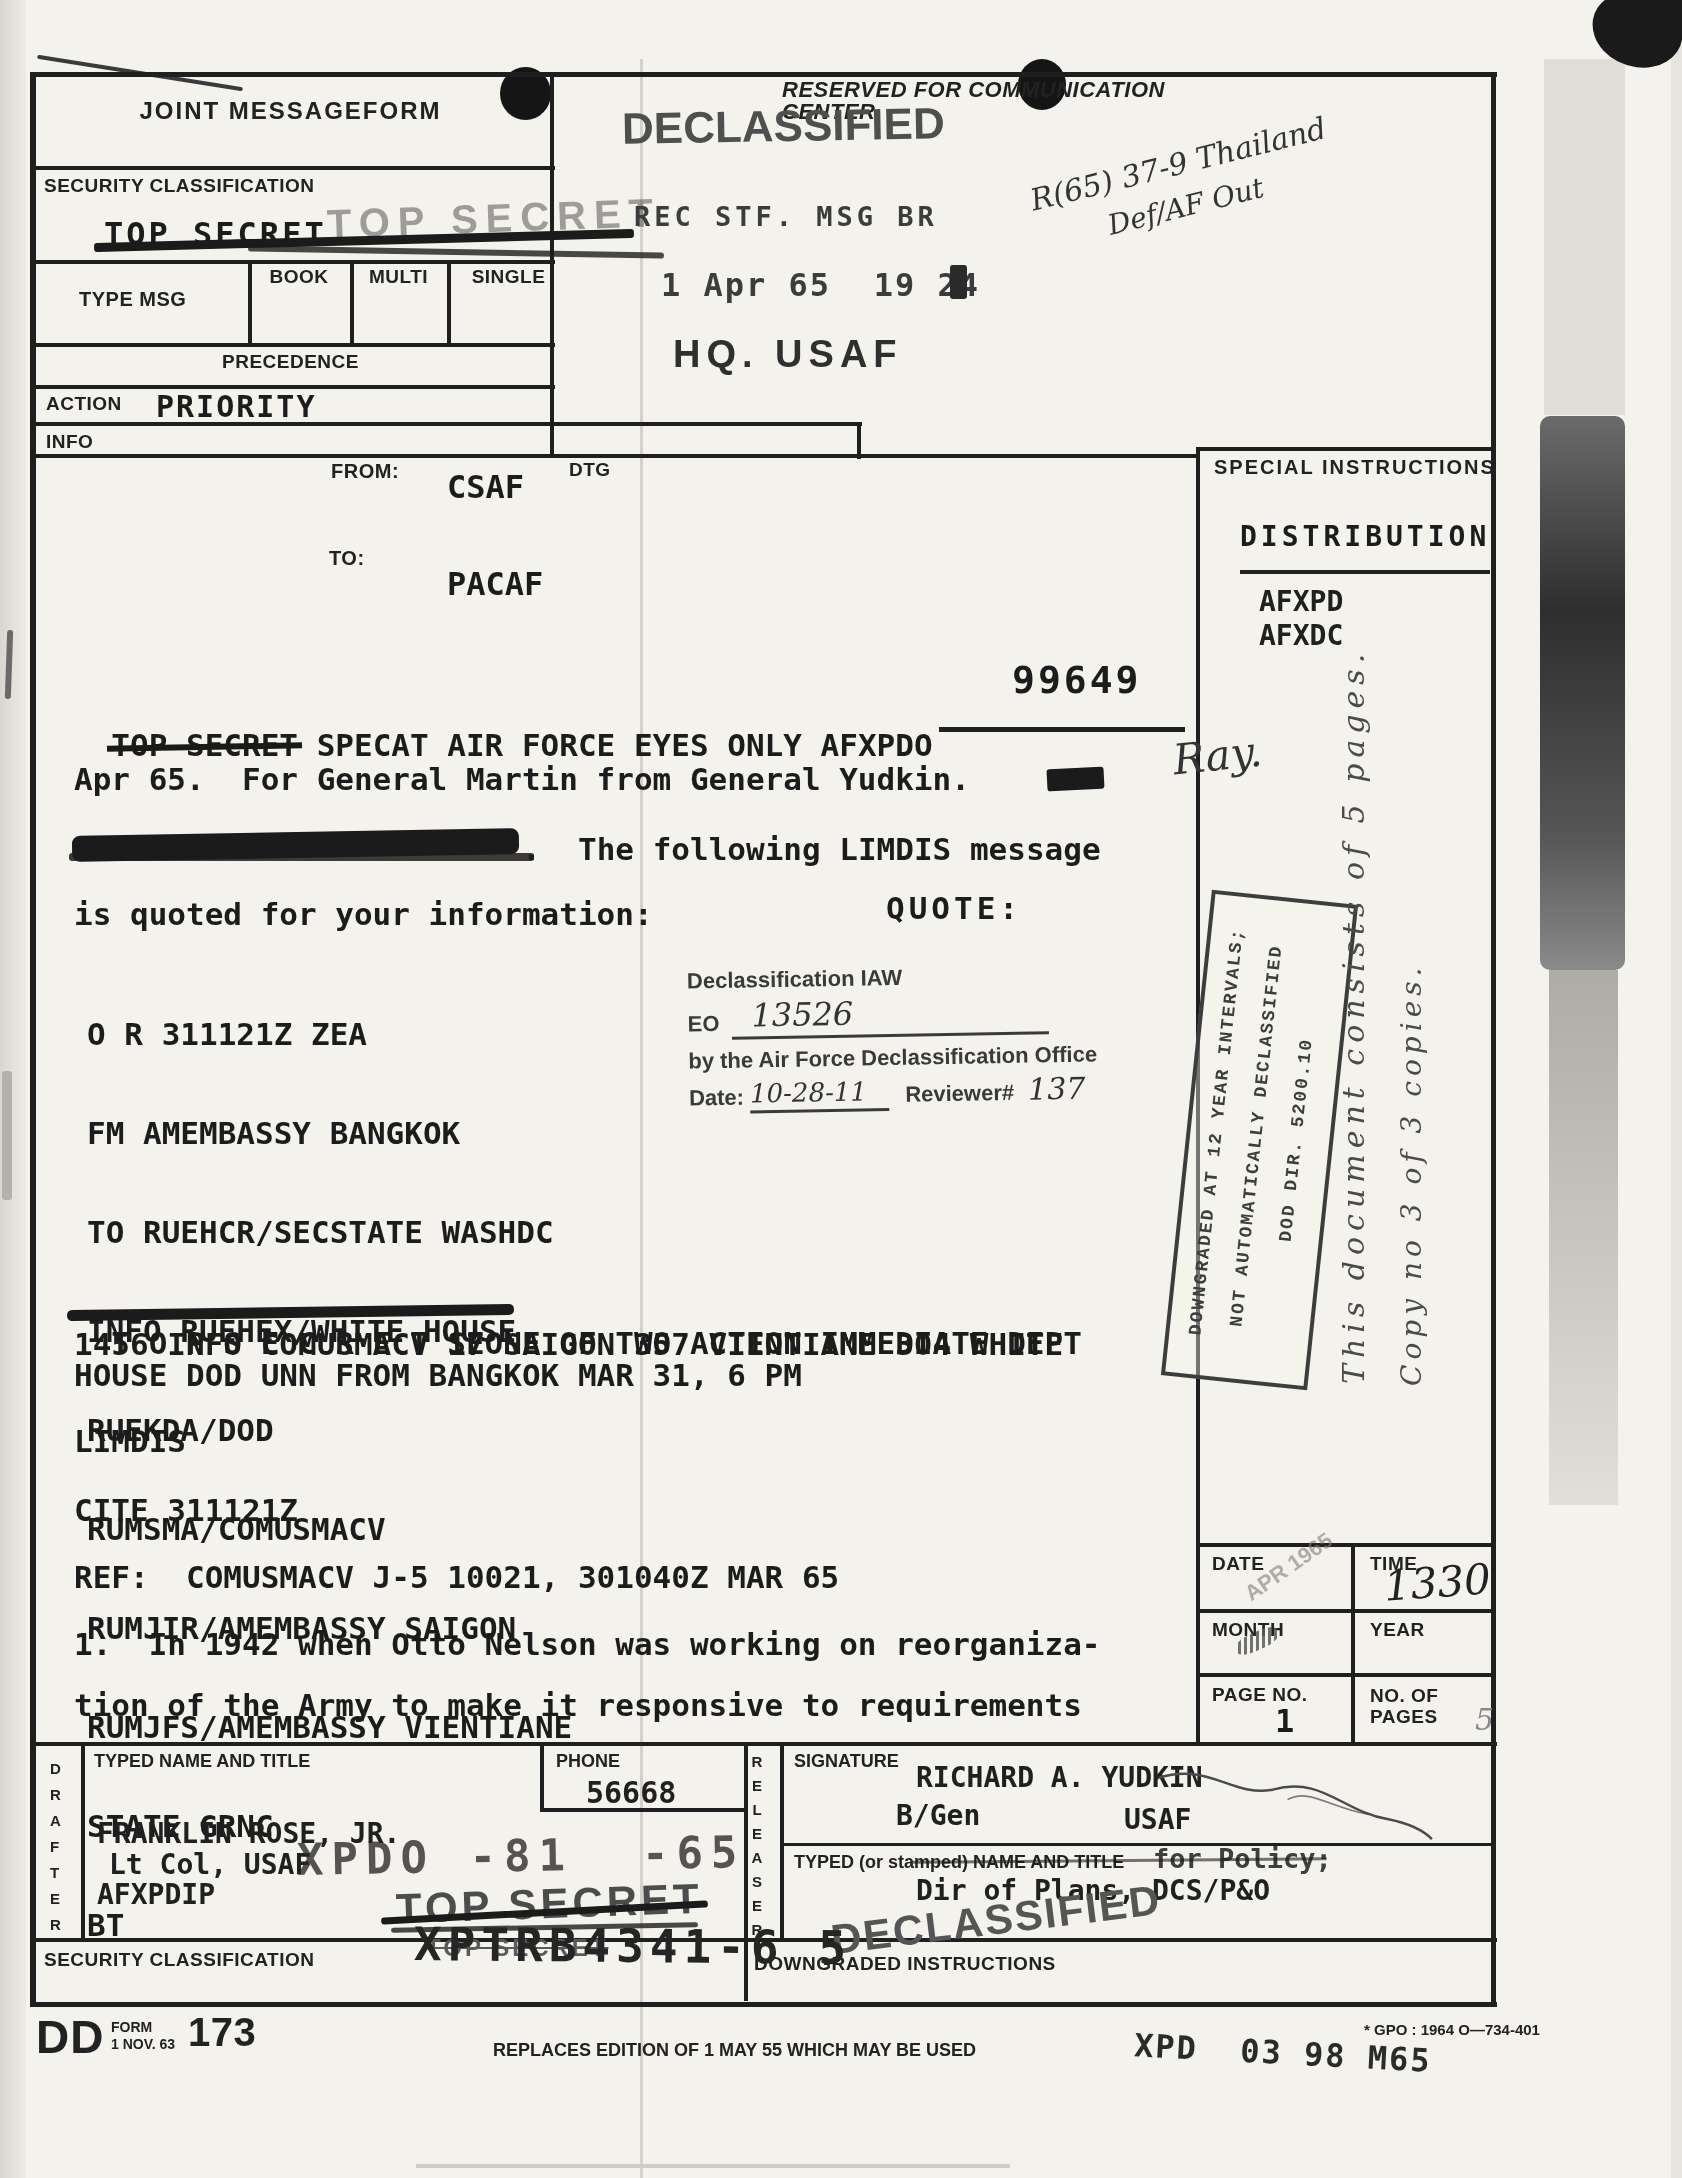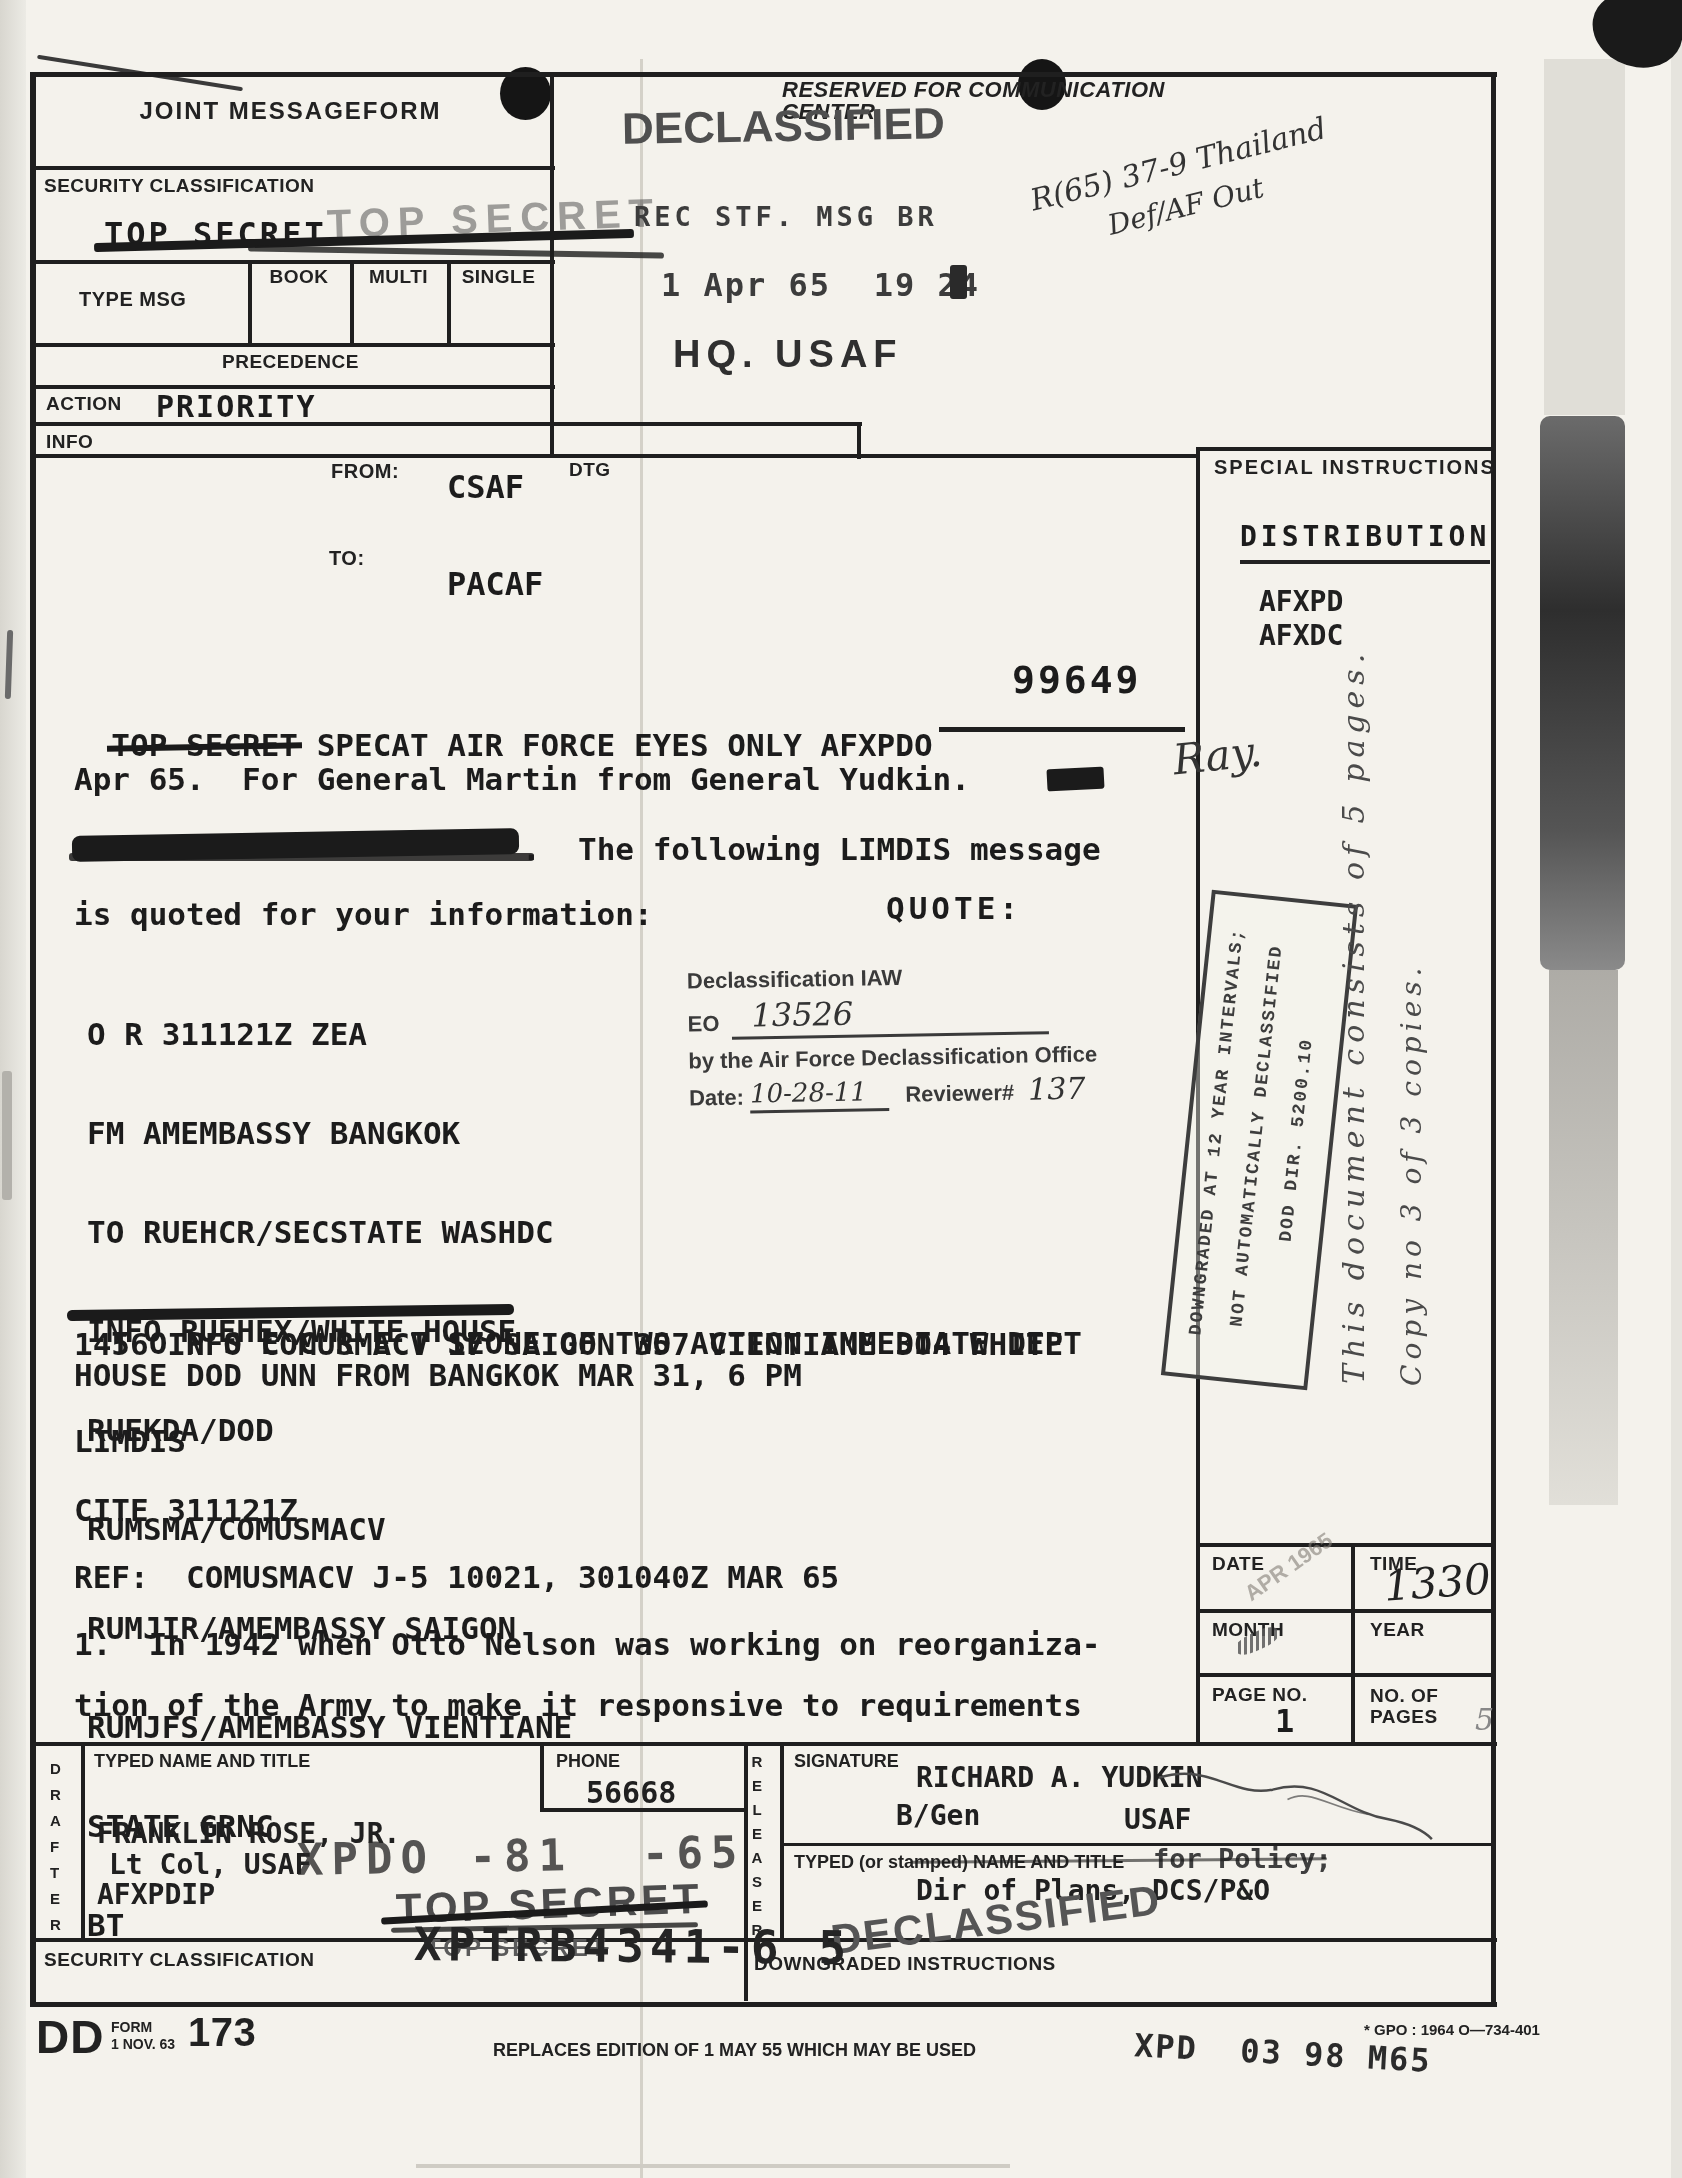--- a/index.html
+++ b/index.html
@@ -73,21 +73,21 @@
 
 <div class="lbl" style="left:30px;top:99px;width:521px;text-align:center;font-size:24px;letter-spacing:2px;">JOINT MESSAGEFORM</div>
 <div class="lbl" style="left:44px;top:176px;">SECURITY CLASSIFICATION</div>
 <div class="typed" style="left:104px;top:218px;font-size:32px;letter-spacing:3px;">TOP SECRET</div>
 <div class="stamp" style="left:327px;top:198px;font-size:40px;letter-spacing:8px;color:rgba(70,70,70,.5);transform:rotate(-2deg);white-space:nowrap;">TOP SECRET</div>
 <div class="bar" style="left:94px;top:236px;width:540px;height:9px;transform:rotate(-1.5deg);"></div>
 <div class="bar" style="left:248px;top:249px;width:416px;height:6px;transform:rotate(1deg);opacity:.8;"></div>
 <div class="lbl" style="left:79px;top:289px;font-size:20px;">TYPE MSG</div>
 <div class="lbl" style="left:248px;top:267px;width:102px;text-align:center;">BOOK</div>
 <div class="lbl" style="left:350px;top:267px;width:97px;text-align:center;">MULTI</div>
-<div class="lbl" style="left:447px;top:267px;width:103px;text-align:center;">SINGLE</div>
+<div class="lbl" style="left:447px;top:267px;width:103px;text-align:center;padding-left:10px;">SINGLE</div>
 <div class="lbl" style="left:30px;top:352px;width:521px;text-align:center;">PRECEDENCE</div>
 <div class="lbl" style="left:46px;top:394px;">ACTION</div>
 <div class="typed" style="left:156px;top:392px;font-size:30px;letter-spacing:2px;">PRIORITY</div>
 <div class="lbl" style="left:46px;top:432px;">INFO</div>
 <div class="lbl" style="left:569px;top:432px;margin-top:28px;">DTG</div>
 
 <div class="lbl" style="left:782px;top:79px;width:451px;text-align:left;font-style:italic;font-size:22px;">RESERVED FOR COMMUNICATION CENTER</div>
 <div class="stamp" style="left:622px;top:104px;transform:rotate(-1deg);">DECLASSIFIED</div>
 <div class="stampmono" style="left:634px;top:203px;">REC STF. MSG BR</div>
 <div class="stampmono" style="left:661px;top:269px;font-size:32px;letter-spacing:2px;">1 Apr 65  19 24</div>
@@ -151,21 +151,21 @@
   <div style="margin-top:8px;">by the Air Force Declassification Office</div>
   <div style="margin-top:6px;">
     <span>Date:</span>
     <span class="u" style="display:inline-block;width:139px;"><span class="hand" style="position:relative;font-size:26px;top:-2px;">10-28-11</span></span>
     <span style="margin-left:10px;">Reviewer#</span>
     <span class="hand" style="position:relative;font-size:30px;margin-left:8px;">137</span>
   </div>
 </div>
 
 <div class="lbl" style="left:1214px;top:457px;font-size:20px;letter-spacing:2px;">SPECIAL INSTRUCTIONS</div>
-<div class="typed" style="left:1240px;top:523px;font-size:28px;letter-spacing:4px;border-bottom:4px solid #222;padding-bottom:9px;">DISTRIBUTION</div>
+<div class="typed" style="left:1240px;top:523px;font-size:28px;letter-spacing:4px;border-bottom:4px solid #222;padding-bottom:19px;">DISTRIBUTION</div>
 <div class="typed-sm" style="left:1259px;top:588px;">AFXPD</div>
 <div class="typed-sm" style="left:1259px;top:622px;">AFXDC</div>
 
 <div class="vwrap" style="left:1186px;top:896px;width:139px;height:480px;border:4px solid #3d3d3d;transform:rotate(6deg);background:rgba(246,244,238,.4);">
   <div class="vin" style="width:472px;height:131px;text-align:center;font:700 18px 'Liberation Mono',monospace;letter-spacing:2px;color:#3d3d3d;line-height:40px;padding-top:6px;">
     <div>DOWNGRADED AT 12 YEAR INTERVALS;</div>
     <div>NOT AUTOMATICALLY DECLASSIFIED</div>
     <div>DOD DIR. 5200.10</div>
   </div>
 </div>

